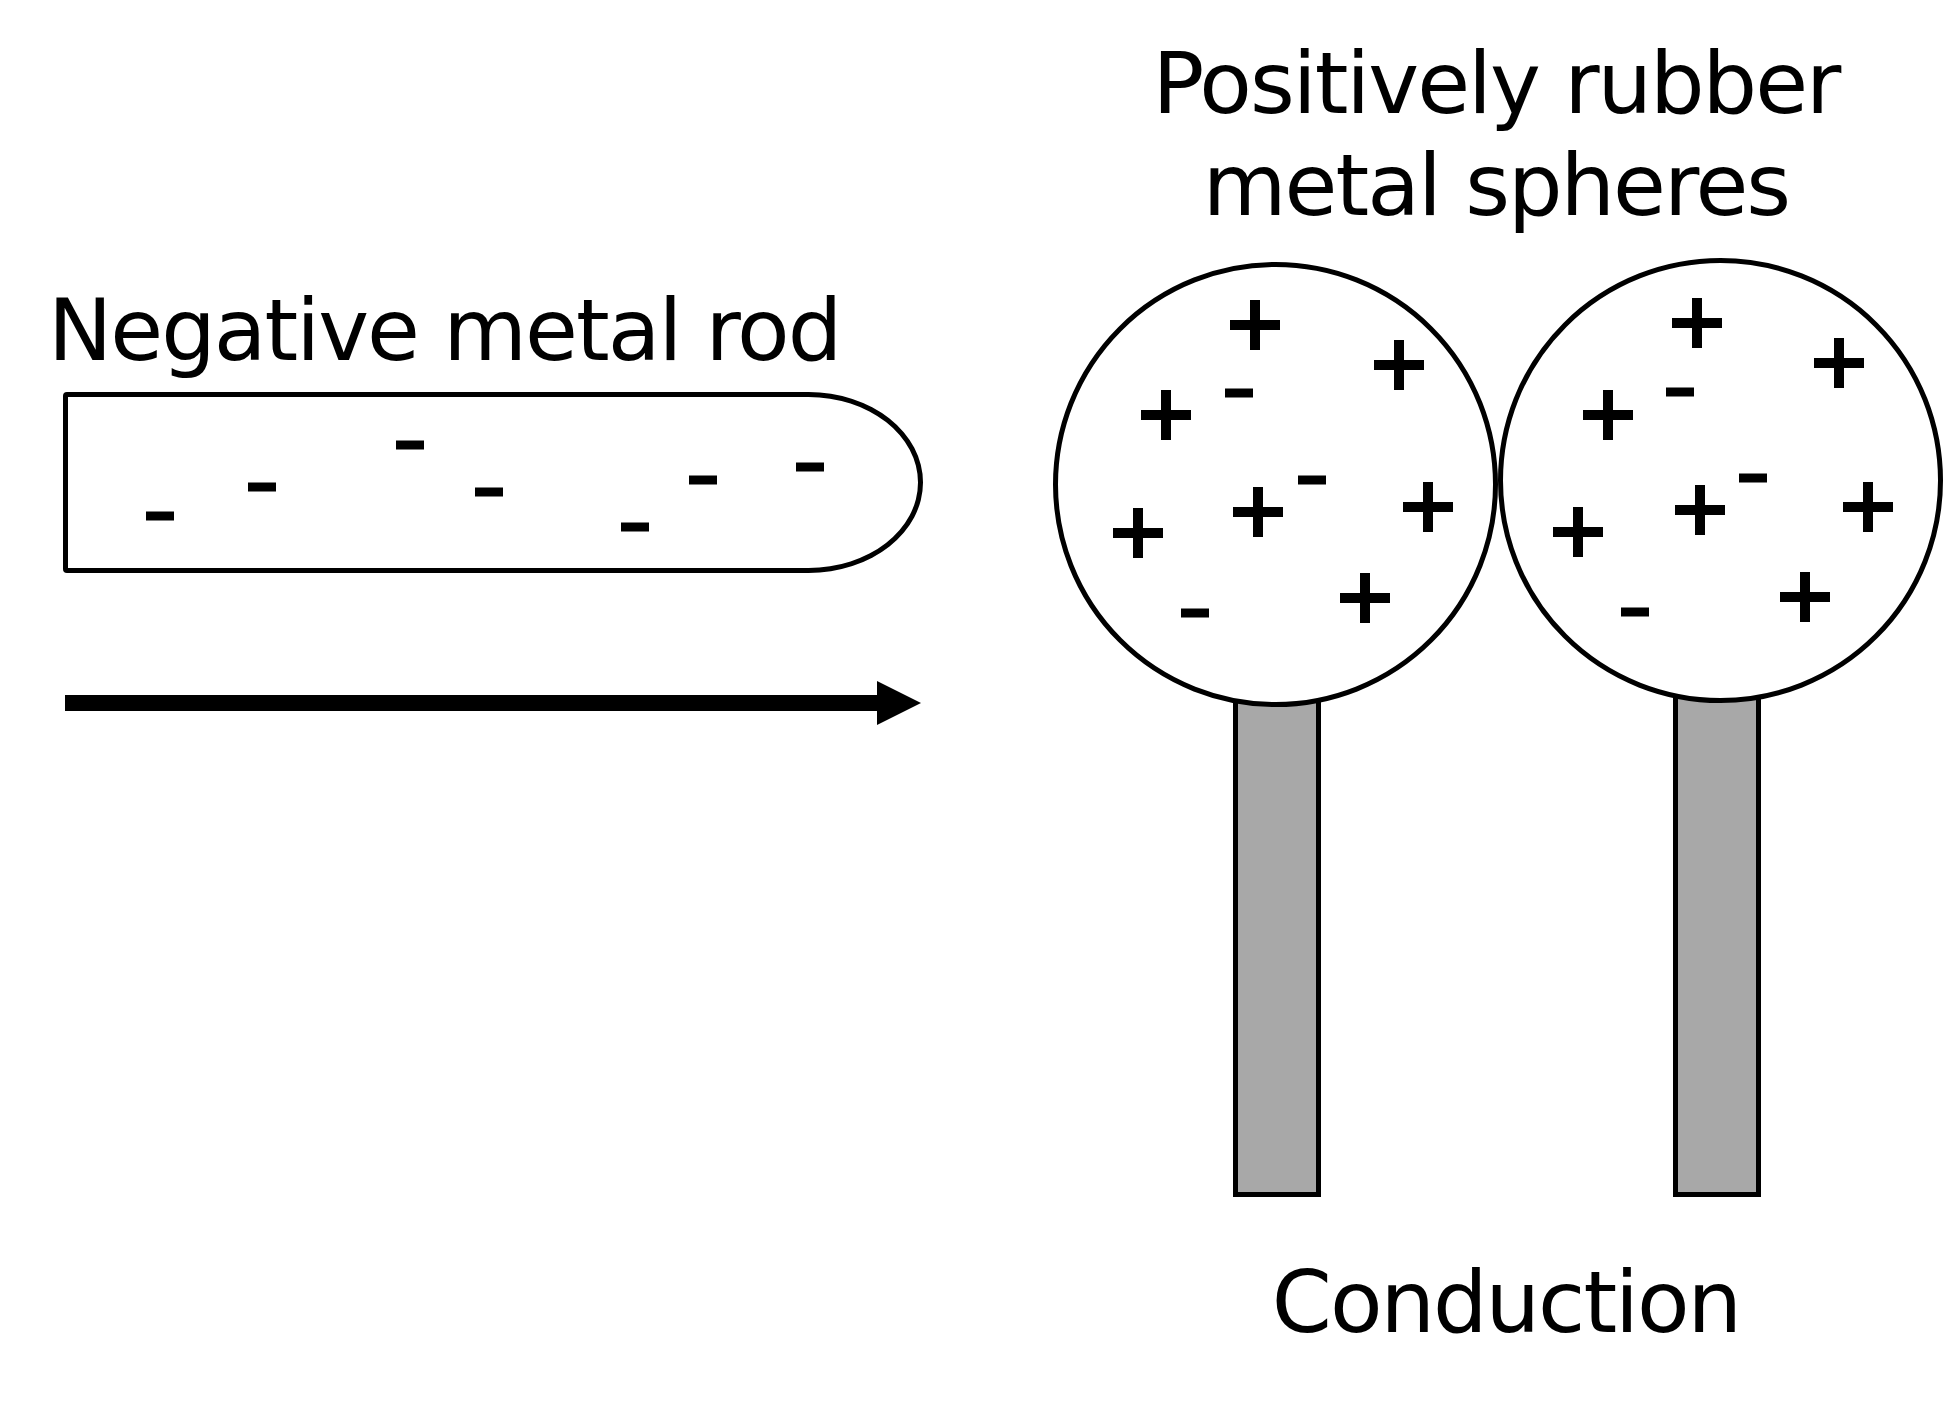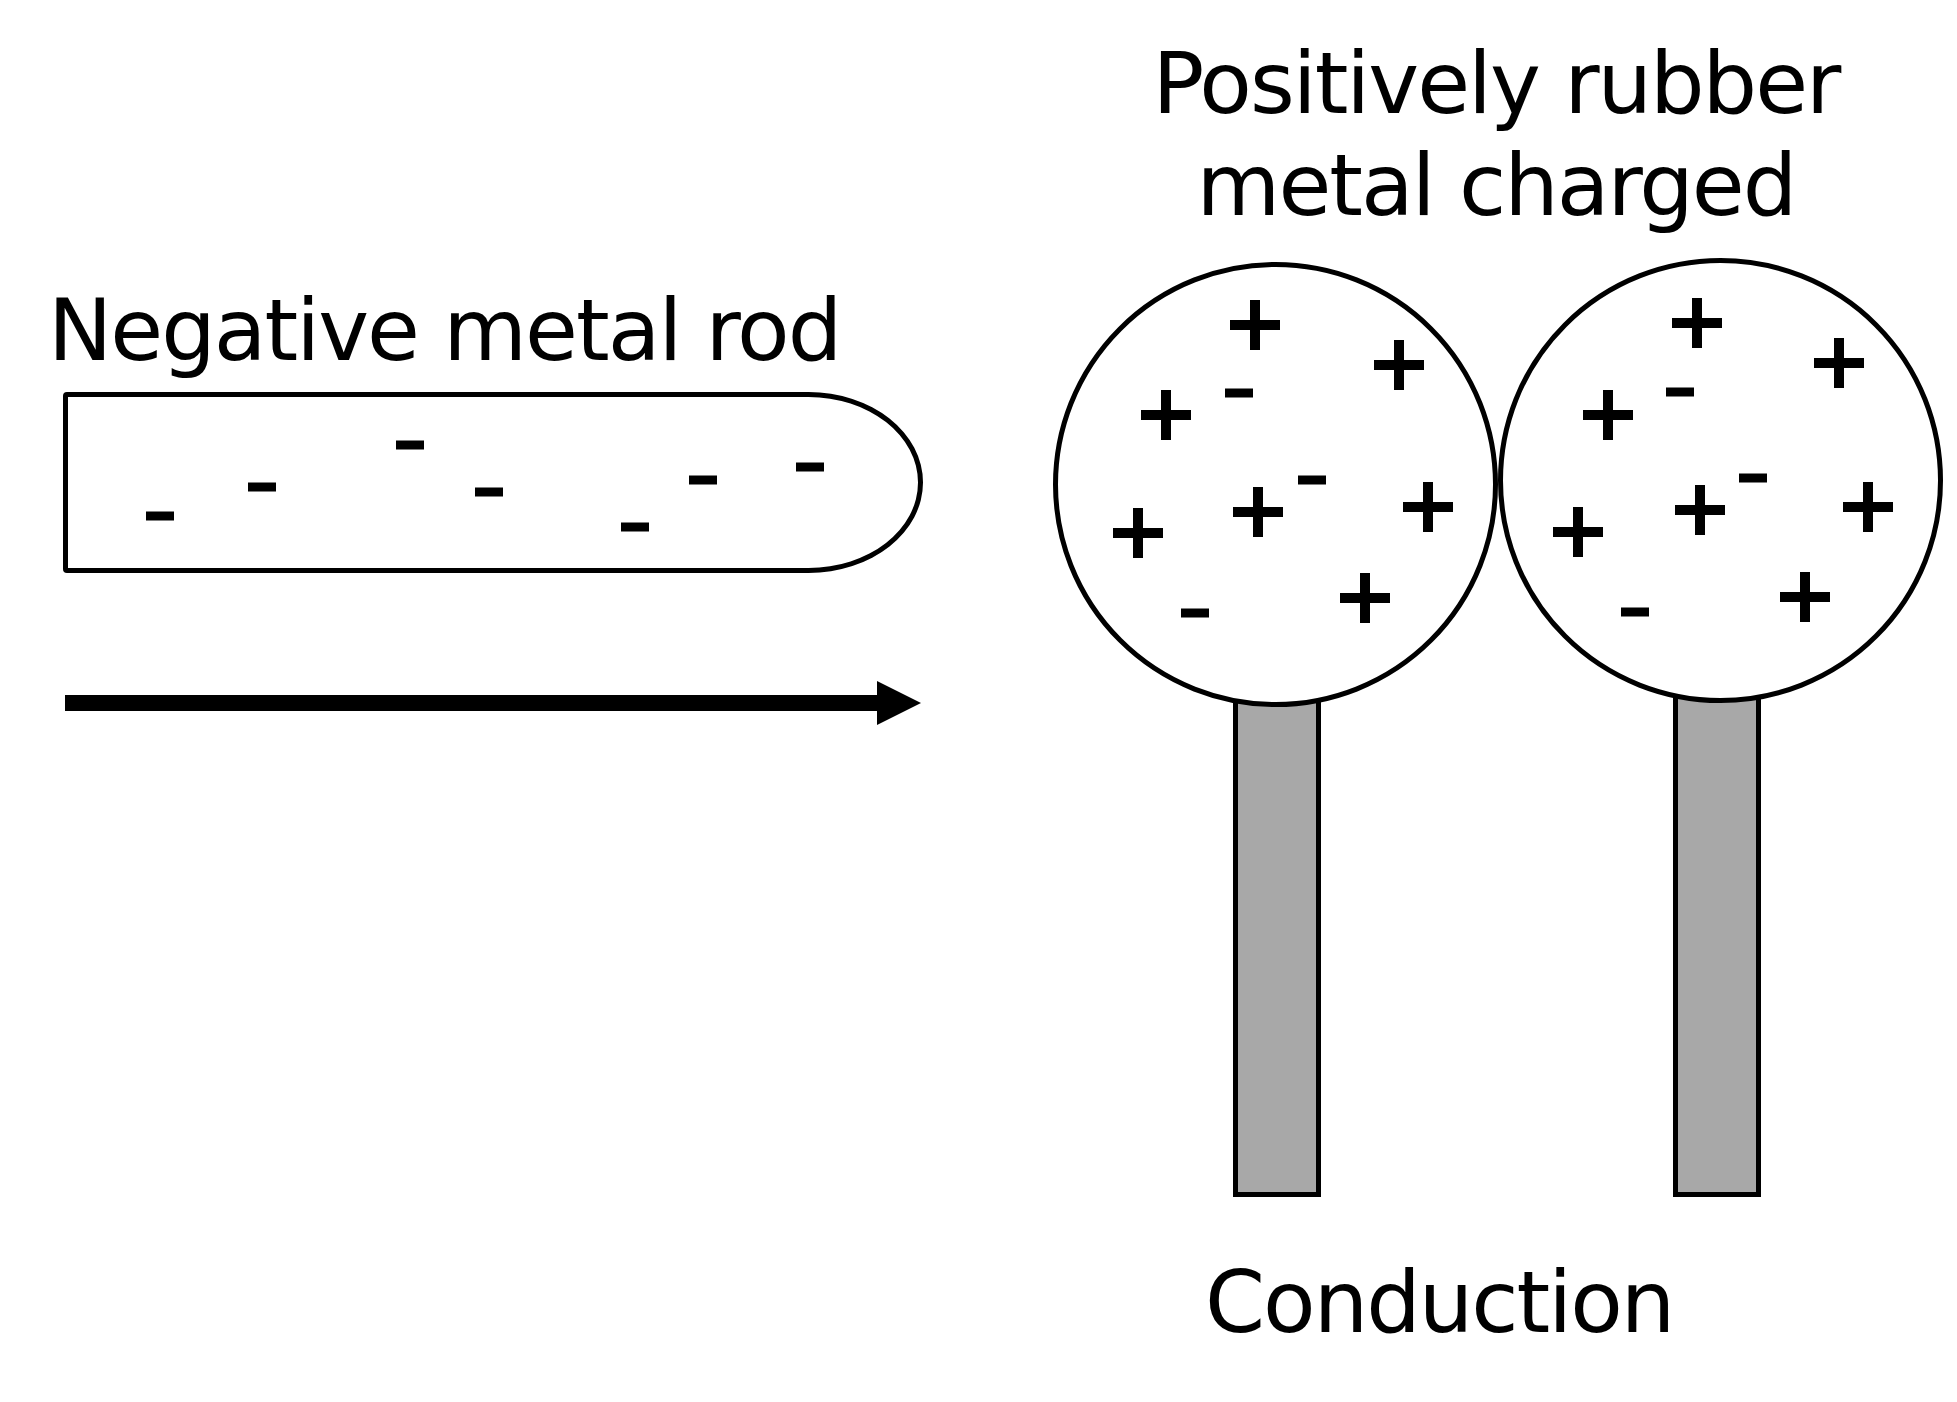--- a/index.html
+++ b/index.html
@@ -21,21 +21,21 @@
   .diagram-label {
     position: absolute;
     font-size: 86px;
     line-height: 102px;
     letter-spacing: -2px;
     color: #000;
     white-space: nowrap;
   }
   #rod-label   { left: 48px;  top: 279px; }
   #main-title  { left: 1046px; top: 32px; width: 900px; text-align: center; }
-  #caption     { left: 1205px; top: 1251px; width: 500px; }
+  #caption     { left: 1256px; top: 1251px; width: 500px; text-align: center; }
 
   
   #rod-shape {
     position: absolute;
     left: 63px; top: 392px;
     width: 860px; height: 181px;
     box-sizing: border-box;
     border: 5px solid #000;
     border-radius: 4px 115px 115px 4px / 4px 91px 91px 4px;
     background: #ffffff;
@@ -117,21 +117,21 @@
   <div class="diagram-label" id="rod-label">Negative metal rod</div>
 
   <div id="rod-shape"></div>
 
   <div id="transfer-arrow">
     <div id="arrow-shaft"></div>
     <div id="arrow-head"></div>
   </div>
 
   <div class="diagram-label" id="main-title"><span>Positively rubber</span><br>
-    <span>metal charged</span>
+    <span>metal spheres</span>
   </div>
 
   <div class="stand" id="stand-left"></div>
   <div class="stand" id="stand-right"></div>
 
   <div class="sphere" id="sphere-left"></div>
   <div class="sphere" id="sphere-right"></div>
 
   <div class="charge-layer" id="rod-charges">
       <div class="sign sign-minus" style="left: 410px; top: 445px;"></div>

